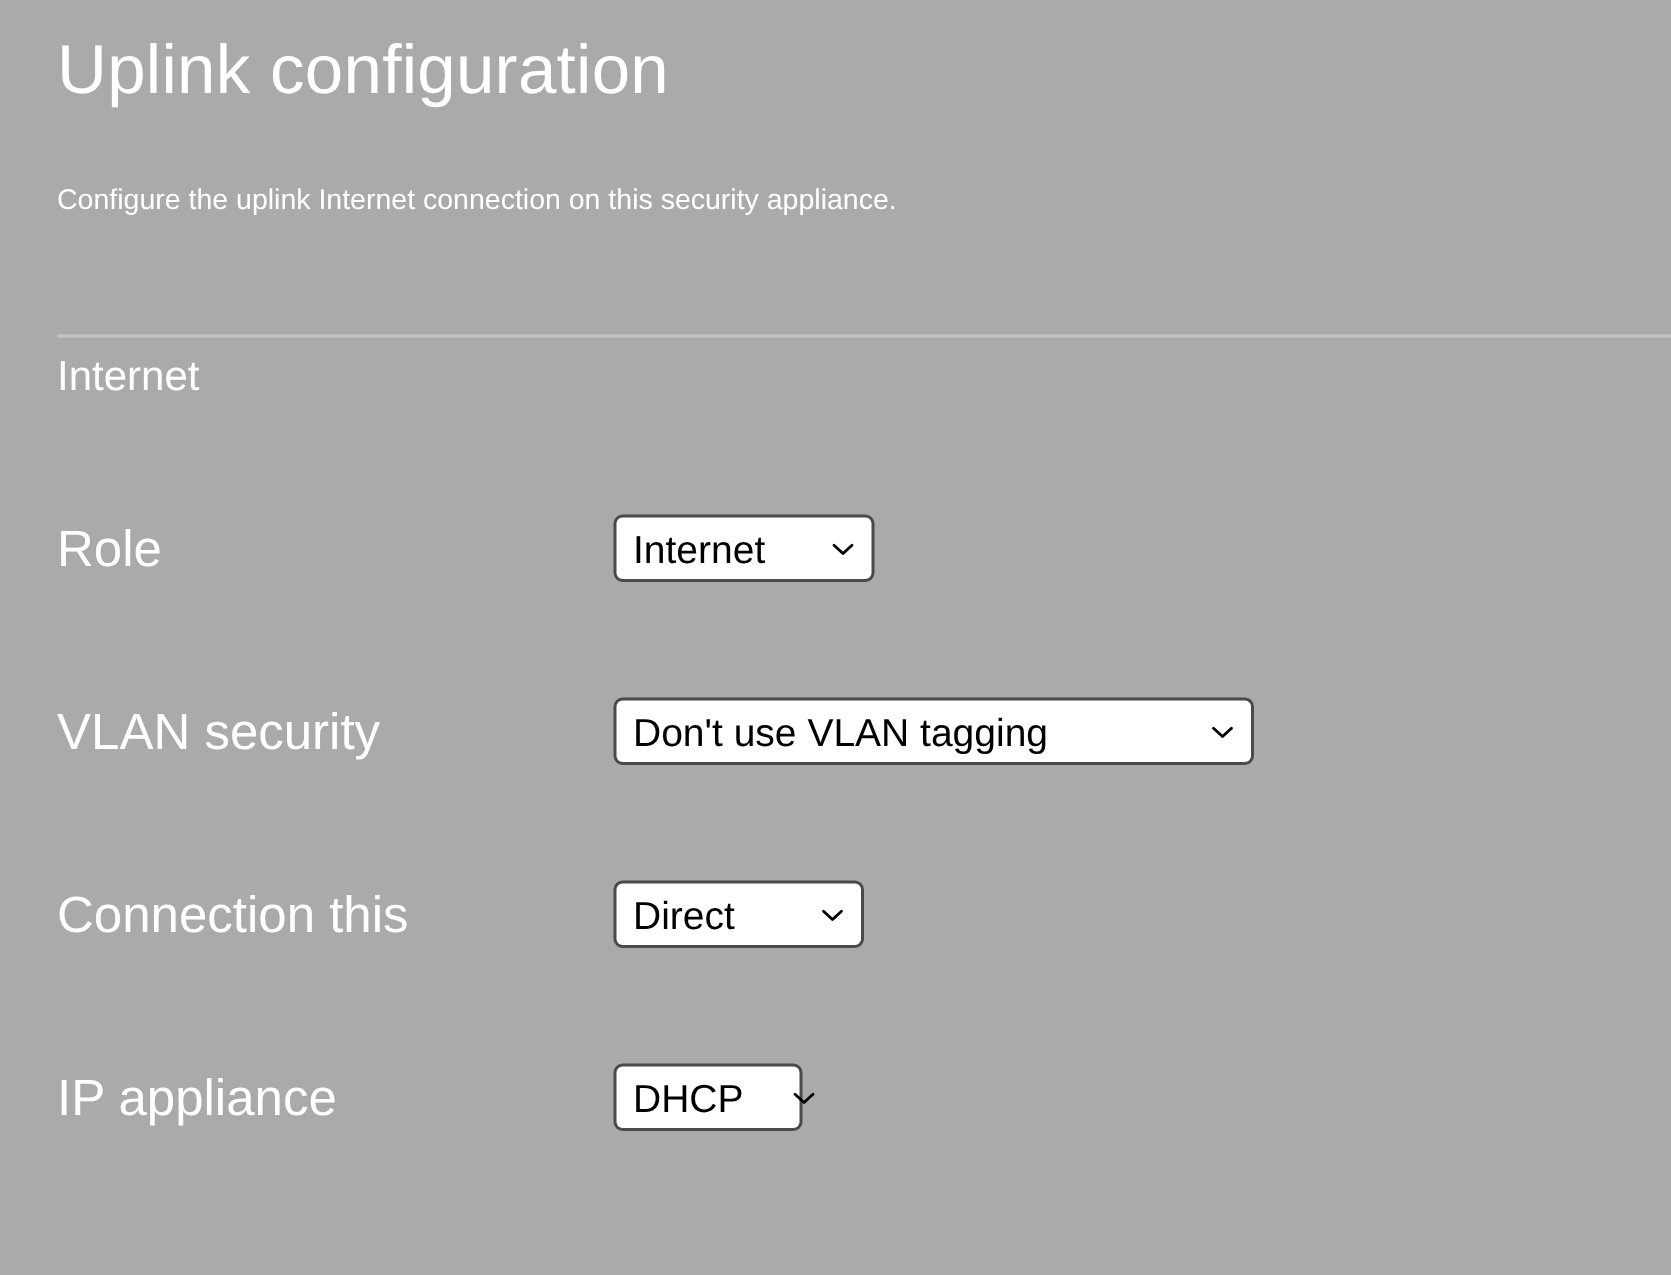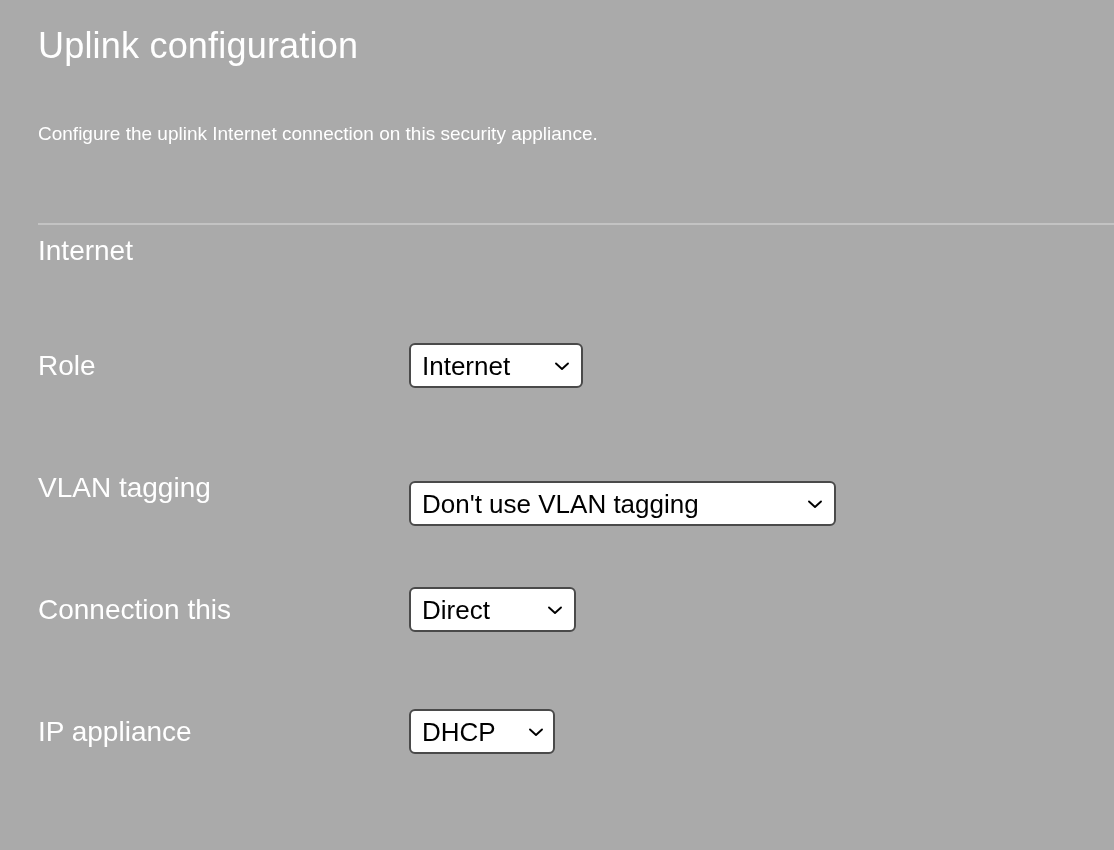--- a/index.html
+++ b/index.html
@@ -19,21 +19,21 @@
   .page {
     position: absolute;
     inset: 0;
   }
 
   
   .page-title {
     position: absolute;
     left: 38px;
     top: 17px;
-    font-size: 36px;
+    font-size: 46px;
     line-height: 58px;
     font-weight: 300;
     color: #ffffff;
     letter-spacing: 0.2px;
     white-space: nowrap;
   }
 
   .page-subtitle {
     position: absolute;
     left: 38px;
@@ -77,21 +77,21 @@
 
   .form-row {
     position: relative;
     height: 122px;
   }
 
   .form-label {
     position: absolute;
     left: 38px;
     top: 8px;
-    font-size: 28px;
+    font-size: 34px;
     line-height: 34px;
     font-weight: 400;
     color: #ffffff;
     white-space: nowrap;
   }
 
   .select-wrap {
     position: absolute;
     left: 409px;
     top: 2px;
@@ -126,23 +126,23 @@
     margin-left: 10px;
   }
   .chevron-icon svg {
     display: block;
     width: 20px;
     height: 20px;
   }
 
   
   .sel-role      { width: 174px; }
-  .sel-vlan      { width: 427px; margin-top: 16px; }
+  .sel-vlan      { width: 427px; }
   .sel-conn      { width: 167px; text-align: right; }
-  .sel-ip        { width: 146px; gap: 20px; }
+  .sel-ip        { width: 126px; gap: 20px; }
 </style>
 </head>
 <body>
 
 <div class="page">
 
   <div class="page-title">Uplink configuration</div>
 
   <div class="page-subtitle">Configure the uplink Internet connection on this security appliance.</div>
 
@@ -160,21 +160,21 @@
           <span class="chevron-icon">
             <svg viewBox="0 0 20 20" aria-hidden="true">
               <path d="M4 7.5 L10 13 L16 7.5" fill="none" stroke="#000000" stroke-width="1.9" stroke-linecap="round" stroke-linejoin="round"></path>
             </svg>
           </span>
         </div>
       </div>
     </div>
 
     <div class="form-row">
-      <div class="form-label">VLAN tagging</div>
+      <div class="form-label">VLAN security</div>
       <div class="select-wrap">
         <div class="select-box sel-vlan">
           <span class="select-label">Don't use VLAN tagging</span>
           <span class="chevron-icon">
             <svg viewBox="0 0 20 20" aria-hidden="true">
               <path d="M4 7.5 L10 13 L16 7.5" fill="none" stroke="#000000" stroke-width="1.9" stroke-linecap="round" stroke-linejoin="round"></path>
             </svg>
           </span>
         </div>
       </div>

